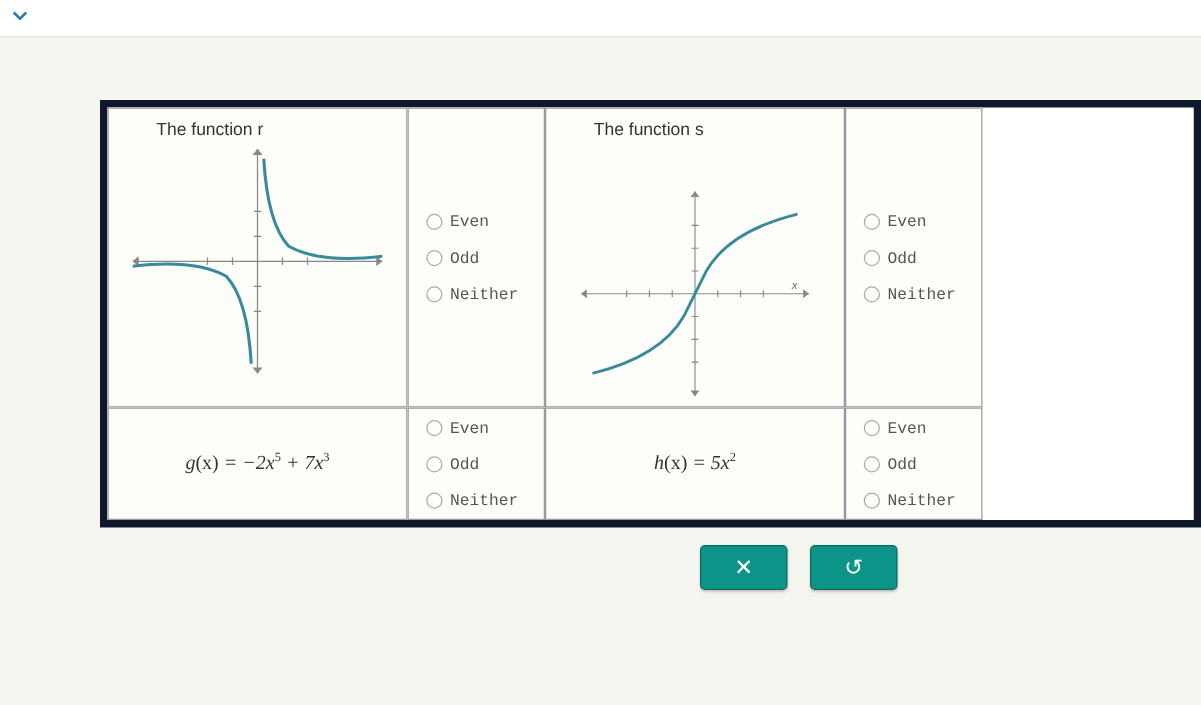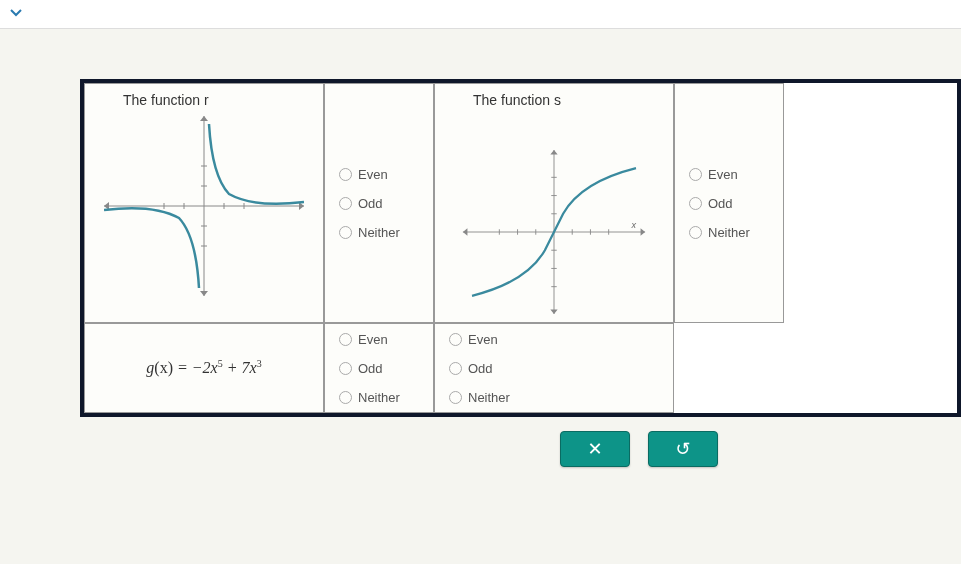--- a/index.html
+++ b/index.html
@@ -33,21 +33,21 @@
     .link-term {
       color: #2a7ab0;
       text-decoration: underline dotted;
       text-underline-offset: 3px;
     }
     .grid {
       display: grid;
       grid-template-columns: 240px 110px 240px 110px;
       grid-template-rows: 240px 90px;
       margin: 20px 0 0 80px;
-      border: 4px solid #0f172a;
+      border: 6px solid #0f172a;
       background: #fff;
     }
     .cell {
       border: 1px solid #999;
       position: relative;
       display: flex;
       flex-direction: column;
       align-items: center;
       justify-content: center;
       padding: 8px;
@@ -61,20 +61,21 @@
       padding-left: 30px;
     }
     .options {
       display: flex;
       flex-direction: column;
       gap: 14px;
       font-size: 13px;
       color: #555;
       width: 100%;
       padding-left: 6px;
+      font-family: Liberation Mono, monospace;
     }
     .option {
       display: flex;
       align-items: center;
       gap: 6px;
       cursor: pointer;
     }
     .radio {
       width: 13px;
       height: 13px;
@@ -236,20 +237,25 @@
           <span class="radio"></span>
           <span>Odd</span>
         </div>
       <div class="option">
           <span class="radio"></span>
           <span>Neither</span>
         </div>
     </div>
   </div>
 
+  <div class="cell">
+    <div class="formula">
+      <span>h</span><span style="font-style:normal">(x)</span><span> = 5x</span><sup>2</sup>
+    </div>
+  </div>
 
   <div class="cell">
     <div class="options">
       <div class="option">
           <span class="radio"></span>
           <span>Even</span>
         </div>
       <div class="option">
           <span class="radio"></span>
           <span>Odd</span>

